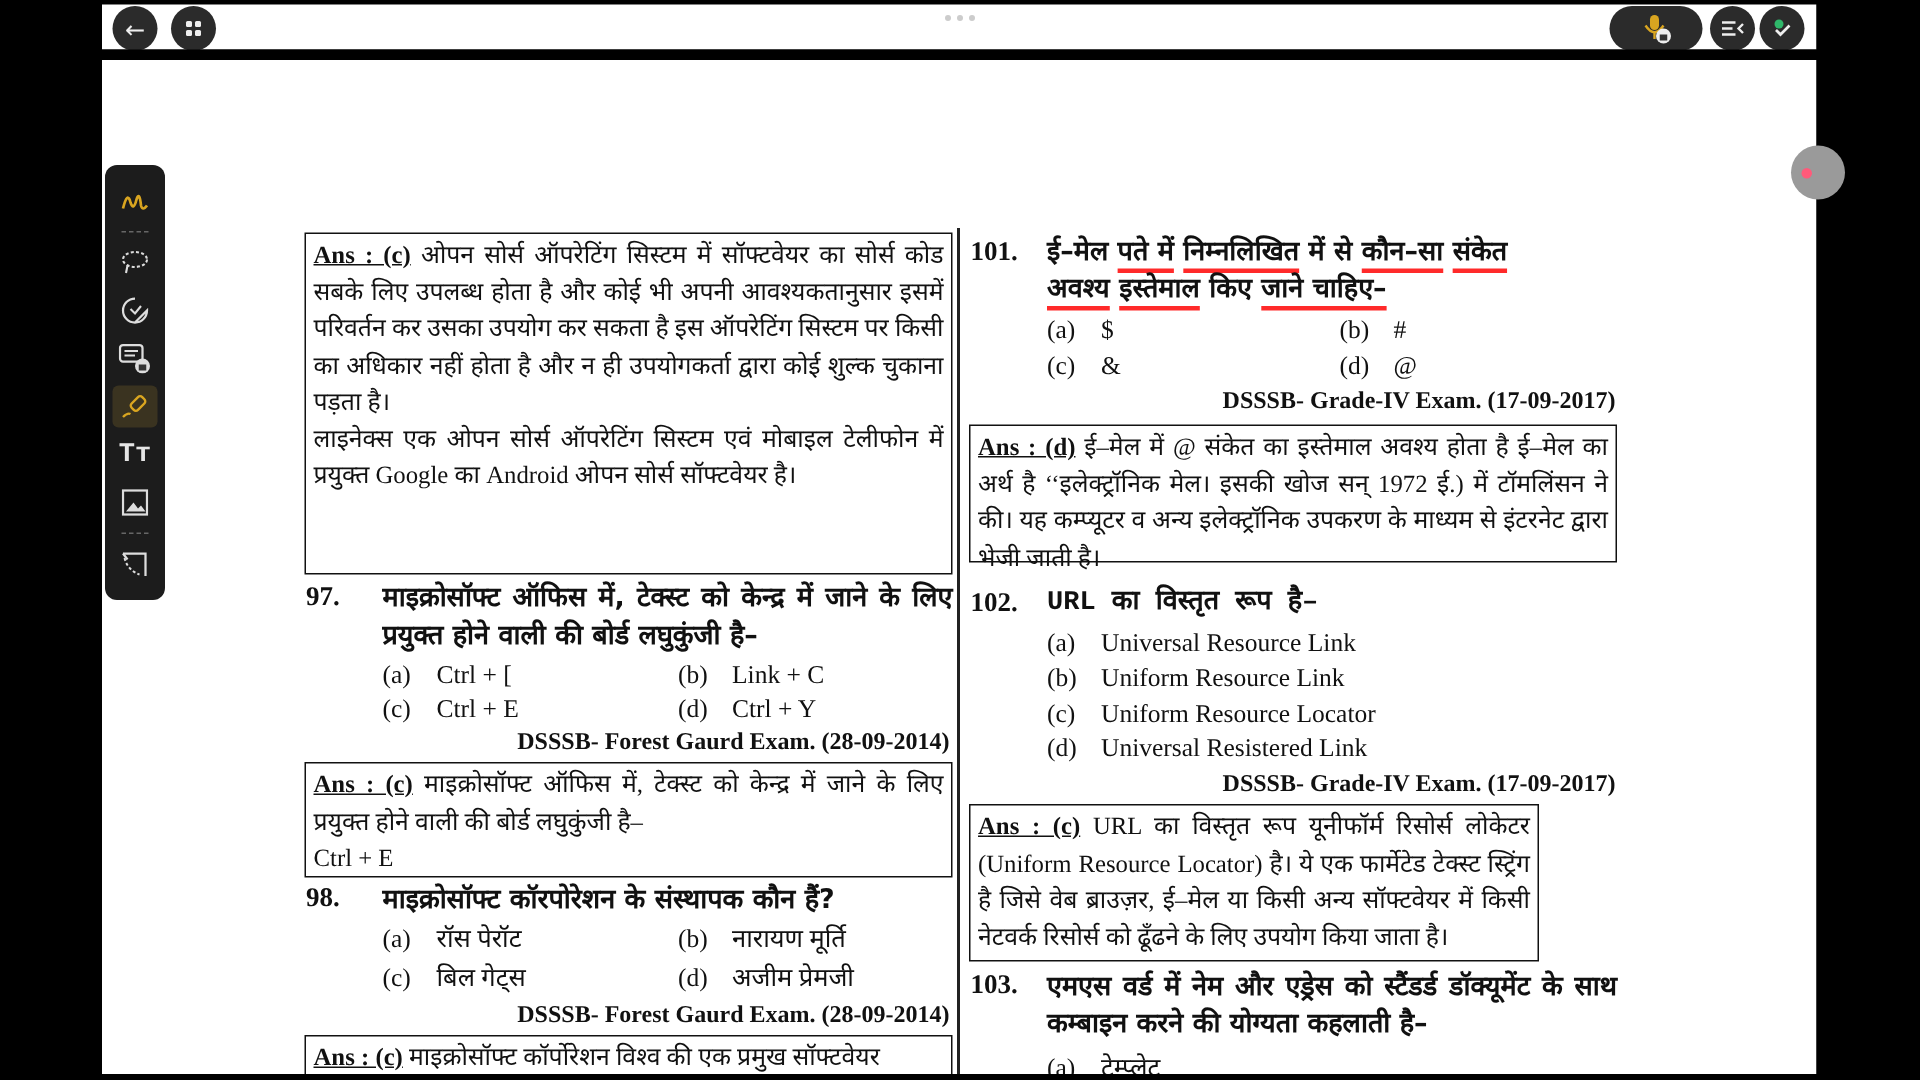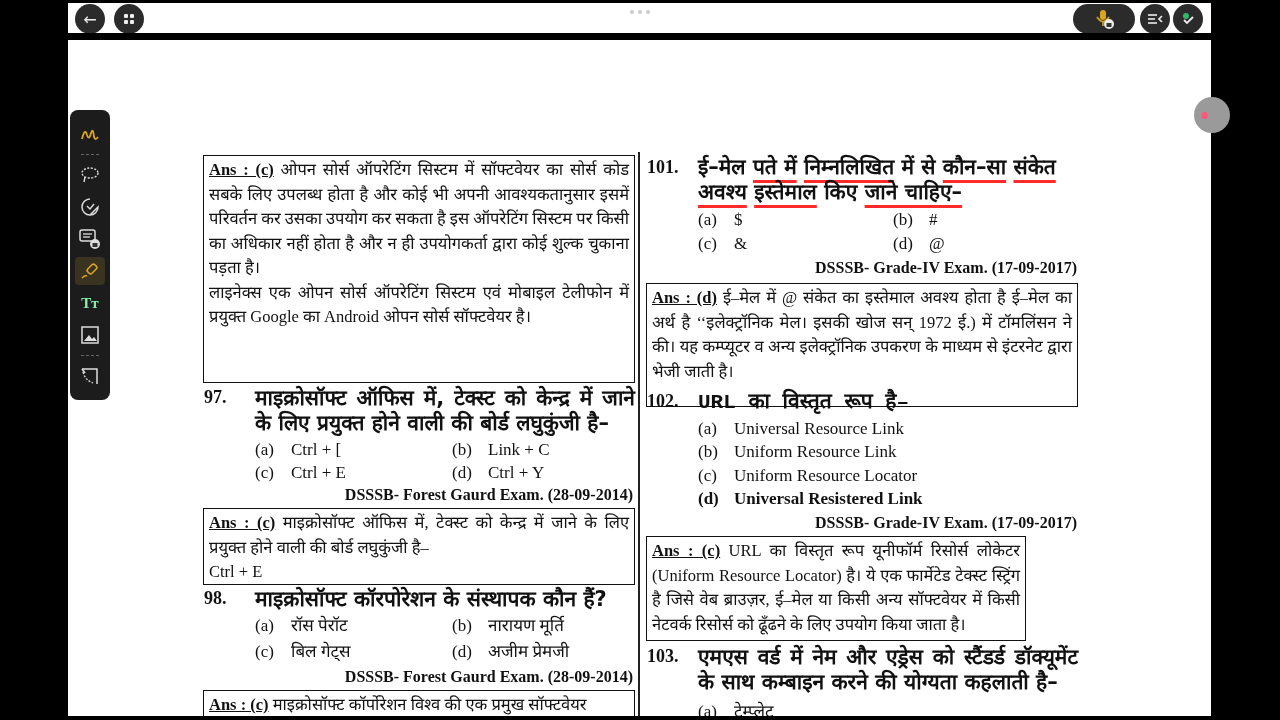--- a/index.html
+++ b/index.html
@@ -21,21 +21,21 @@
 
   .float-dot { position: absolute; left: 1194px; top: 97px; width: 36px; height: 36px; border-radius: 50%; background: #9a9a9a; }
   .float-dot::after { content: ""; position: absolute; left: 7px; top: 15px; width: 7px; height: 7px; border-radius: 50%; background: #ff5a7a; }
   .right-black { position: absolute; left: 1211px; top: 0; width: 69px; height: 720px; background: #000; }
 
   .col-divider { position: absolute; left: 638px; top: 152px; width: 2px; height: 568px; background: #222; }
 
   .box { position: absolute; border: 1.5px solid #111; padding: 2px 5px; font-size: 16.5px; line-height: 24.5px; text-align: justify; text-align-last: left; }
   .box b { font-weight: bold; text-decoration: underline; }
   .qnum { position: absolute; font-family: "Liberation Serif", serif; font-weight: bold; font-size: 18px; }
-  .qtext { position: absolute; font-weight: bold; font-size: 21px; line-height: 25px; }
+  .qtext { position: absolute; font-weight: bold; font-size: 18px; line-height: 25px; }
   .opt { position: absolute; font-size: 17px; line-height: 24px; white-space: nowrap; }
   .opt .lbl { display: inline-block; width: 36px; }
   .src { position: absolute; font-weight: bold; font-size: 16px; white-space: nowrap; text-align: right; }
 
   .hl { text-decoration: underline; text-decoration-color: #ff2a2a; text-decoration-thickness: 3px; text-underline-offset: 6px; }
 </style>
 </head>
 <body>
 
 <div class="topbar"></div>
@@ -112,21 +112,21 @@
         <rect x="13.5" y="14" width="5" height="4" fill="#333"></rect>
       </svg>
   </div>
   <div class="tool active">
     <svg width="20" height="20" viewBox="0 0 20 20">
         <rect x="9" y="3" width="6" height="10" rx="2" transform="rotate(45 12 8)" stroke="#d9a520" stroke-width="1.6" fill="none"></rect>
         <path d="M2 17 q3 -3 5 -2" stroke="#d9a520" stroke-width="1.6" fill="none"></path>
       </svg>
   </div>
   <div class="tool">
-    <span style="color:#86efac;font-family:Liberation Serif, serif;font-weight:bold;font-size:15px;">Tт</span>
+    <span style="color:#e5e5e5;font-family:Liberation Mono, monospace;font-weight:bold;font-size:18px;">Tт</span>
   </div>
   <div class="tool">
     <svg width="18" height="18" viewBox="0 0 18 18">
         <rect x="1" y="1" width="16" height="16" stroke="#ddd" stroke-width="1.5" fill="none"></rect>
         <path d="M3 15 l5 -6 l3 4 l2 -2 l3 4 z" fill="#ddd"></path>
       </svg>
   </div>
   <div class="tool-sep"></div>
   <div class="tool">
     <svg width="20" height="20" viewBox="0 0 20 20">
@@ -182,32 +182,32 @@
     <span>ई–मेल </span><span class="hl">पते में</span><span> </span><span class="hl">निम्नलिखित</span><span> में से </span><span class="hl">कौन–सा</span><span> </span><span class="hl">संकेत</span><br>
     <span class="hl">अवश्य</span><span> </span><span class="hl">इस्तेमाल</span><span> किए </span><span class="hl">जाने चाहिए–</span>
   </div>
   <div class="opt" style="left:698px;top:208px;"><span class="lbl">(a)</span><span>$</span></div>
   <div class="opt" style="left:893px;top:208px;"><span class="lbl">(b)</span><span>#</span></div>
   <div class="opt" style="left:698px;top:232px;"><span class="lbl">(c)</span><span>&amp;</span></div>
   <div class="opt" style="left:893px;top:232px;"><span class="lbl">(d)</span><span>@</span></div>
   <div class="src" style="right:203px;top:259px;">DSSSB- Grade-IV Exam. (17-09-2017)</div>
 </div>
 
-<div class="box" style="left:646px;top:283px;width:432px;height:124px;">
+<div class="box" style="left:646px;top:283px;width:432px;height:92px;">
   <b>Ans : (d)</b>
   <span>ई–मेल में @ संकेत का इस्तेमाल अवश्य होता है ई–मेल का अर्थ है ‘‘इलेक्ट्रॉनिक मेल। इसकी खोज सन् 1972 ई.) में टॉमलिंसन ने की। यह कम्प्यूटर व अन्य इलेक्ट्रॉनिक उपकरण के माध्यम से इंटरनेट द्वारा भेजी जाती है।</span>
 </div>
 
 <div>
   <span class="qnum" style="left:647px;top:391px;">102.</span>
   <div class="qtext" style="left:698px;top:390px;width:380px;font-family:Liberation Mono, monospace;">URL का विस्तृत रूप है–</div>
   <div class="opt" style="left:698px;top:417px;"><span class="lbl">(a)</span><span>Universal Resource Link</span></div>
   <div class="opt" style="left:698px;top:440px;"><span class="lbl">(b)</span><span>Uniform Resource Link</span></div>
   <div class="opt" style="left:698px;top:464px;"><span class="lbl">(c)</span><span>Uniform Resource Locator</span></div>
-  <div class="opt" style="left:698px;top:487px;font-weight:bold;"><span class="lbl">(d)</span><span>Universal Resistered Link</span></div>
+  <div class="opt" style="left:698px;top:487px;"><span class="lbl">(d)</span><span>Universal Resistered Link</span></div>
   <div class="src" style="right:203px;top:514px;">DSSSB- Grade-IV Exam. (17-09-2017)</div>
 </div>
 
 <div class="box" style="left:646px;top:536px;width:380px;height:105px;">
   <b>Ans : (c)</b>
   <span>URL का विस्तृत रूप यूनीफॉर्म रिसोर्स लोकेटर (Uniform Resource Locator) है। ये एक फार्मेटेड टेक्स्ट स्ट्रिंग है जिसे वेब ब्राउज़र, ई–मेल या किसी अन्य सॉफ्टवेयर में किसी नेटवर्क रिसोर्स को ढूँढने के लिए उपयोग किया जाता है।</span>
 </div>
 
 <div>
   <span class="qnum" style="left:647px;top:646px;">103.</span>

